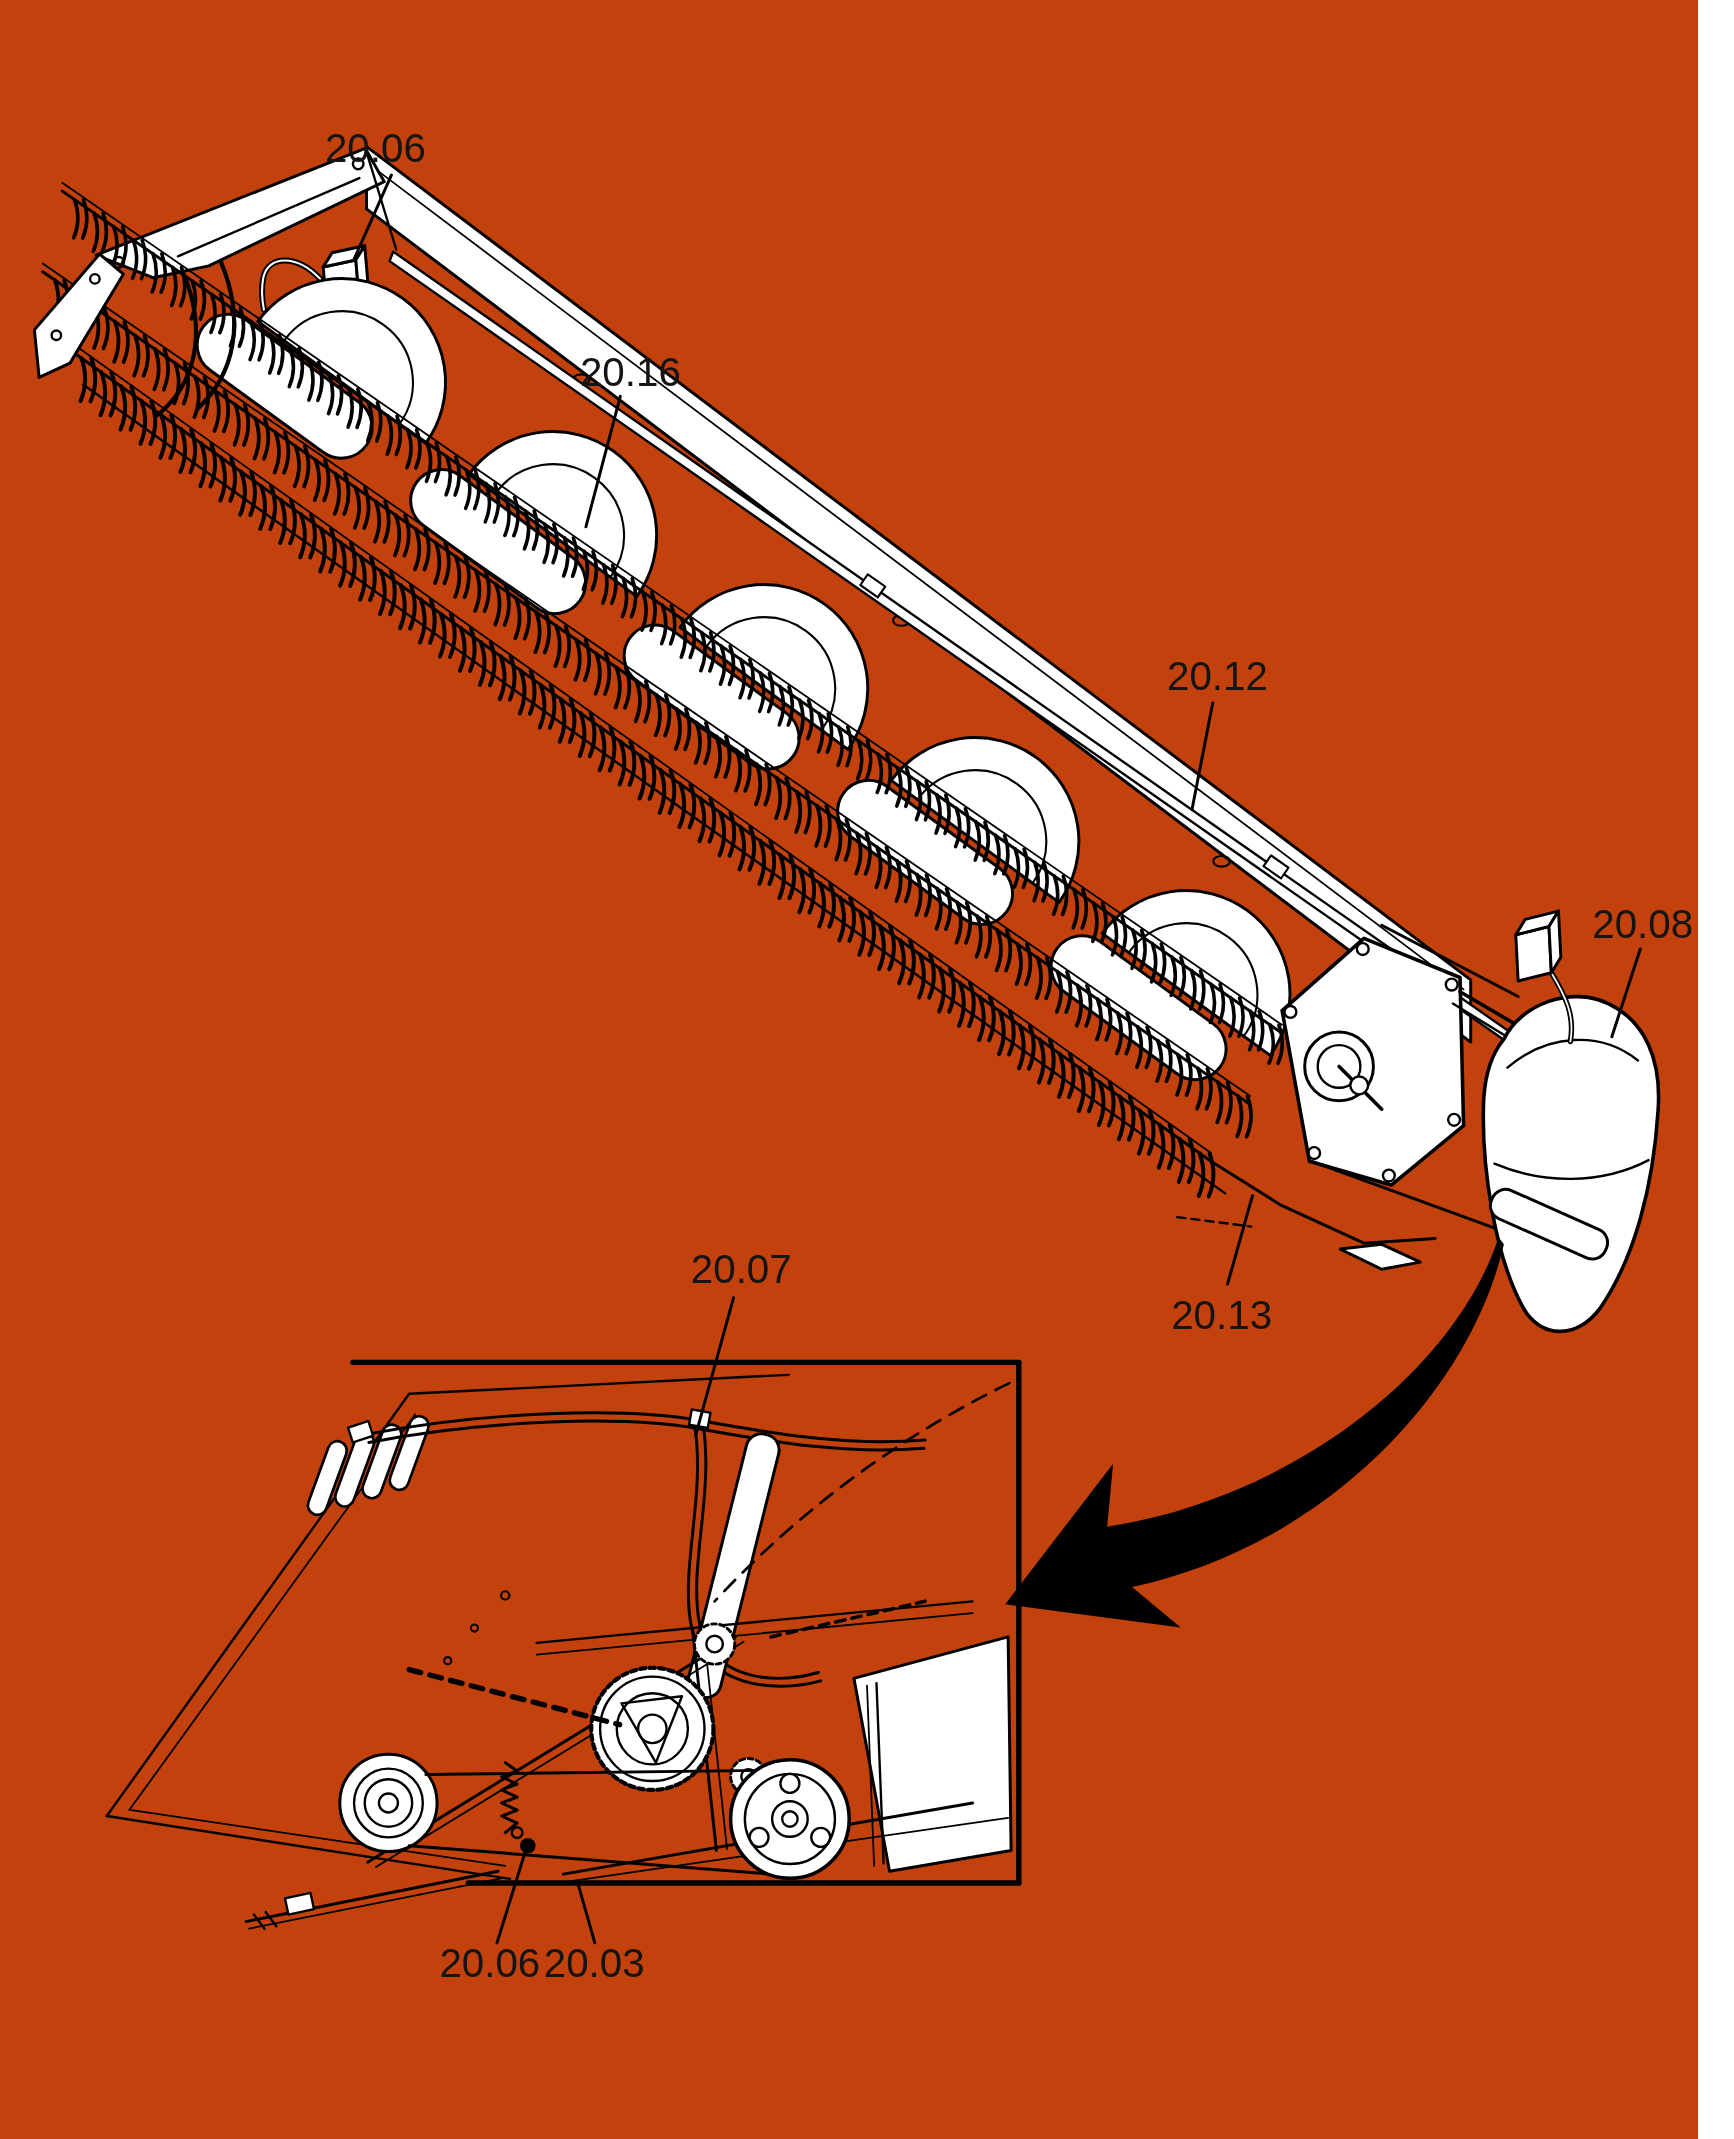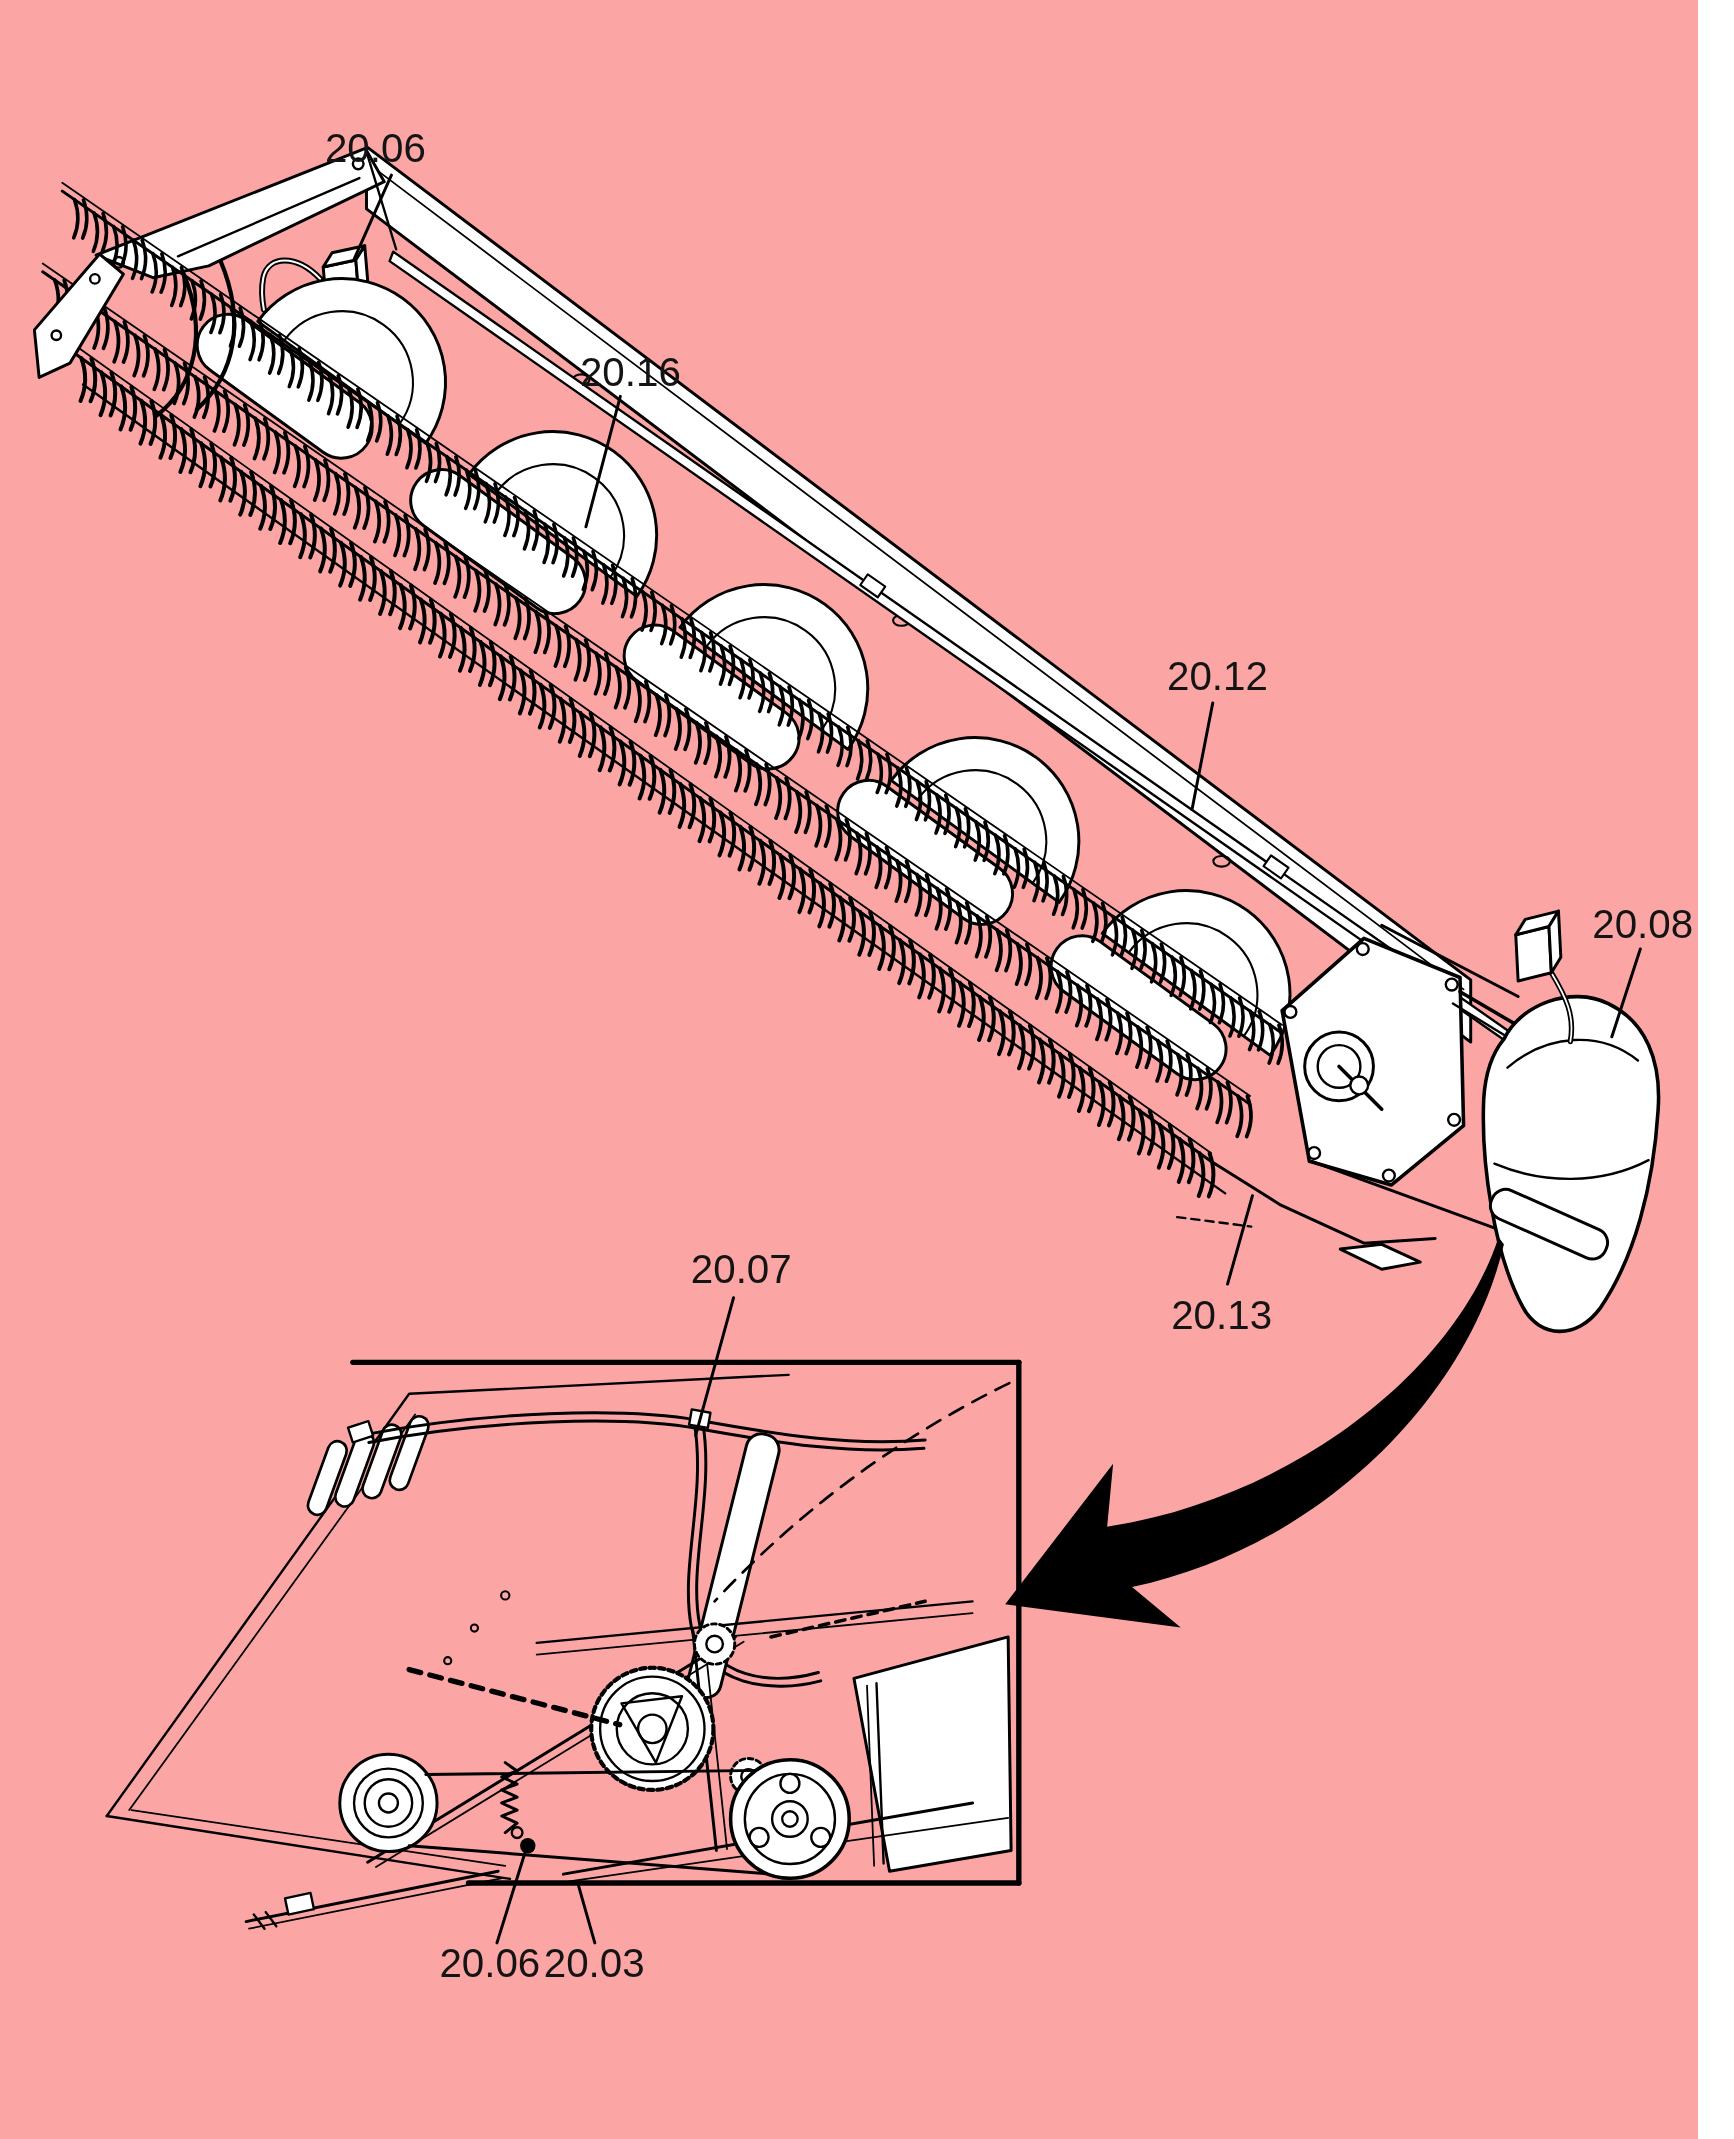--- a/index.html
+++ b/index.html
@@ -1,17 +1,17 @@
 <!DOCTYPE html>
 <html style="font-size:9.5px"><head>
 <meta charset="utf-8">
 <style>
   html,body{margin:0;padding:0;background:#ffffff;}
   body{width:1734px;height:2140px;overflow:hidden;}
-  #figure{position:relative;width:1698px;height:2140px;background:#fca5a5;}
+  #figure{position:relative;width:1698px;height:2140px;background:#c2410c;}
   svg{position:absolute;left:0;top:0;}
   .label{font-family:"Liberation Sans","DejaVu Sans",sans-serif;font-size:68px;fill:#141414;text-anchor:middle;}
 </style>
 </head>
 <body>
 
 <div id="figure">
 <svg id="art" width="1734" height="2140" viewBox="0 0 2924 3608" xmlns="http://www.w3.org/2000/svg">
   <defs>
     <g id="tine" stroke="#000" stroke-width="6" fill="none" stroke-linecap="round">

